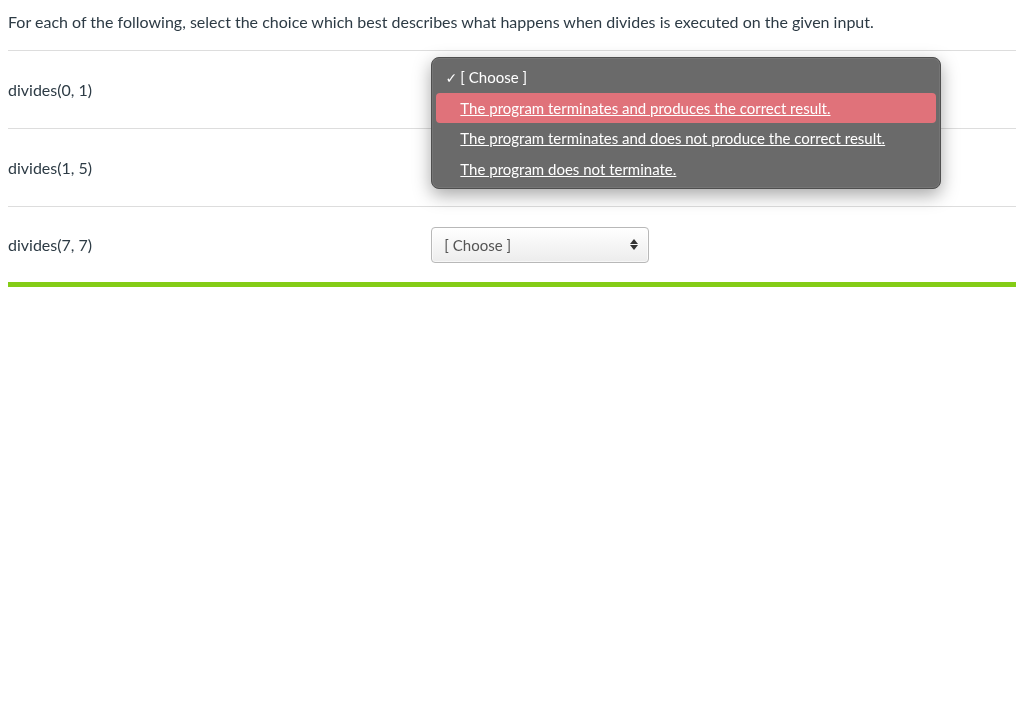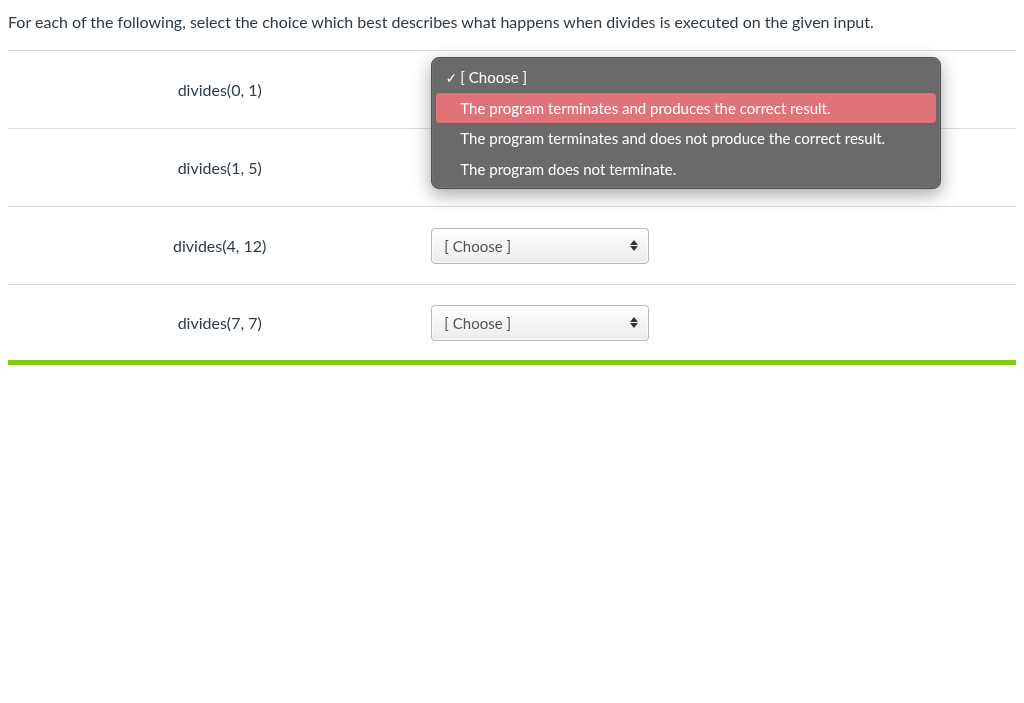--- a/index.html
+++ b/index.html
@@ -26,21 +26,20 @@
     vertical-align: middle;
     height: 78px;
   }
   table.questions tr:last-child td {
     border-bottom: 5px solid #84cc16;
   }
   td.label-cell {
     width: 42%;
     font-size: 16px;
     padding-left: 4px;
-    text-align: center;
   }
   td.select-cell {
     width: 58%;
     position: relative;
   }
   .select-box {
     display: inline-flex;
     align-items: center;
     width: 218px;
     height: 36px;
@@ -88,21 +87,21 @@
     width: 18px;
     display: inline-flex;
     justify-content: center;
     font-size: 14px;
     color: #fff;
   }
   .dropdown-open .item .text { flex: 1; }
   .dropdown-open .item.highlight {
     background: #e0727a;
   }
-  .dropdown-open .item.indent .text { padding-left: 18px; }
+  .dropdown-open .item.indent .text { padding-left: 18px; text-decoration: underline; }
 </style>
 </head>
 <body>
 
 <div class="prompt">
   <span>For each of the following, select the choice which best describes what happens when </span><span class="italic">divides</span><span> is executed on the given input.</span>
 </div>
 
 <table class="questions">
   <tbody>
@@ -124,36 +123,20 @@
             <span class="text">The program does not terminate.</span>
           </div>
         </div>
       </td>
     </tr>
     <tr>
       <td class="label-cell">divides(1, 5)</td>
       <td class="select-cell"></td>
     </tr>
     <tr>
-      <td class="label-cell">divides(4, 12)</td>
-      <td class="select-cell">
-        <div class="select-box">
-          <span class="value">[ Choose ]</span>
-          <span class="sort-icon">
-            <svg width="8" height="5" viewBox="0 0 8 5">
-                <polygon points="0,5 8,5 4,0" fill="#333"></polygon>
-              </svg>
-            <svg width="8" height="5" viewBox="0 0 8 5">
-                <polygon points="0,0 8,0 4,5" fill="#333"></polygon>
-              </svg>
-          </span>
-        </div>
-      </td>
-    </tr>
-    <tr>
       <td class="label-cell">divides(7, 7)</td>
       <td class="select-cell">
         <div class="select-box">
           <span class="value">[ Choose ]</span>
           <span class="sort-icon">
             <svg width="8" height="5" viewBox="0 0 8 5">
                 <polygon points="0,5 8,5 4,0" fill="#333"></polygon>
               </svg>
             <svg width="8" height="5" viewBox="0 0 8 5">
                 <polygon points="0,0 8,0 4,5" fill="#333"></polygon>

